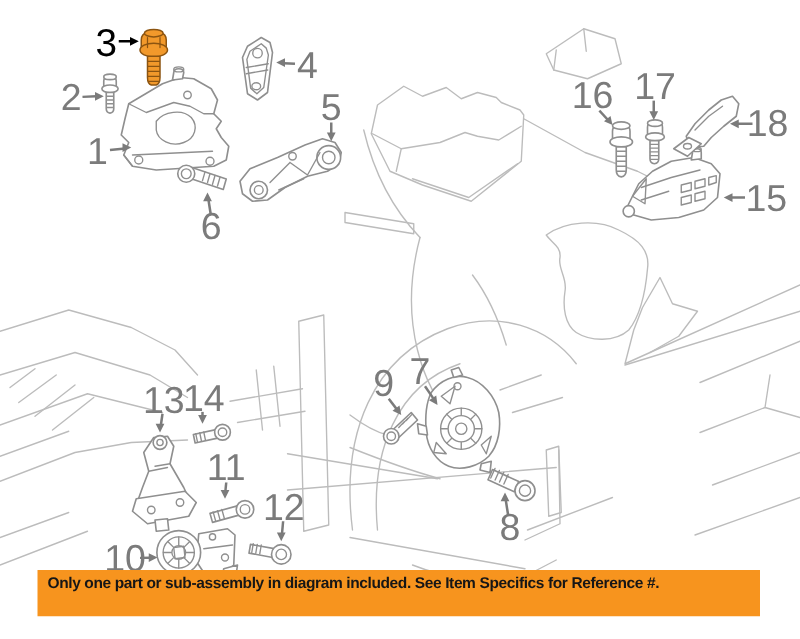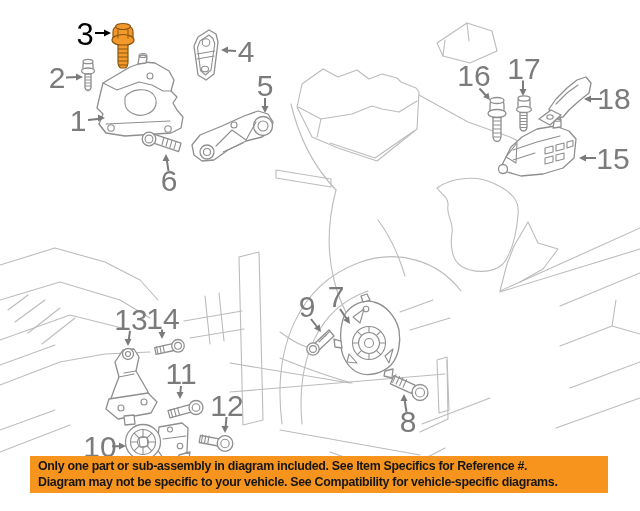--- a/index.html
+++ b/index.html
@@ -317,15 +317,14 @@
   </g>
   <g class="callout">
     <line x1="602" y1="99" x2="590" y2="99"></line>
     <path class="ah" d="M584,99 L591,95.5 591,102.5 Z"></path>
     <text x="614" y="109">18</text>
   </g>
 </svg>
 
   <div class="banner">
     <div>Only one part or sub-assembly in diagram included. See Item Specifics for Reference #.</div>
-    <div>Diagram may not be specific to your vehicle. See Compatibility for vehicle-specific diagrams.</div>
   </div>
 </div>
 
 </body></html>

